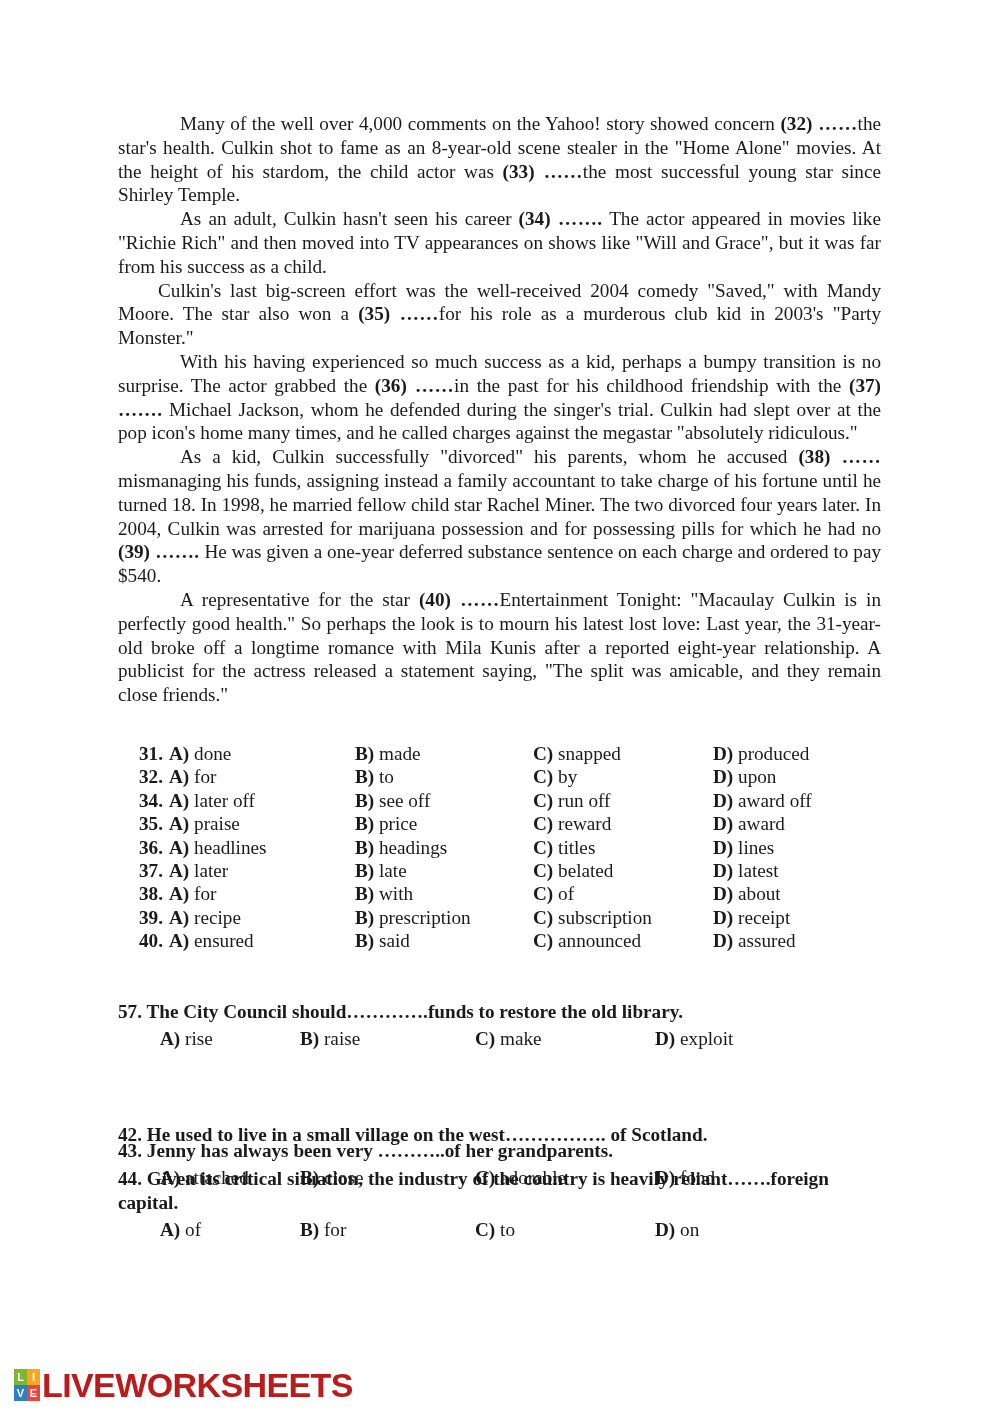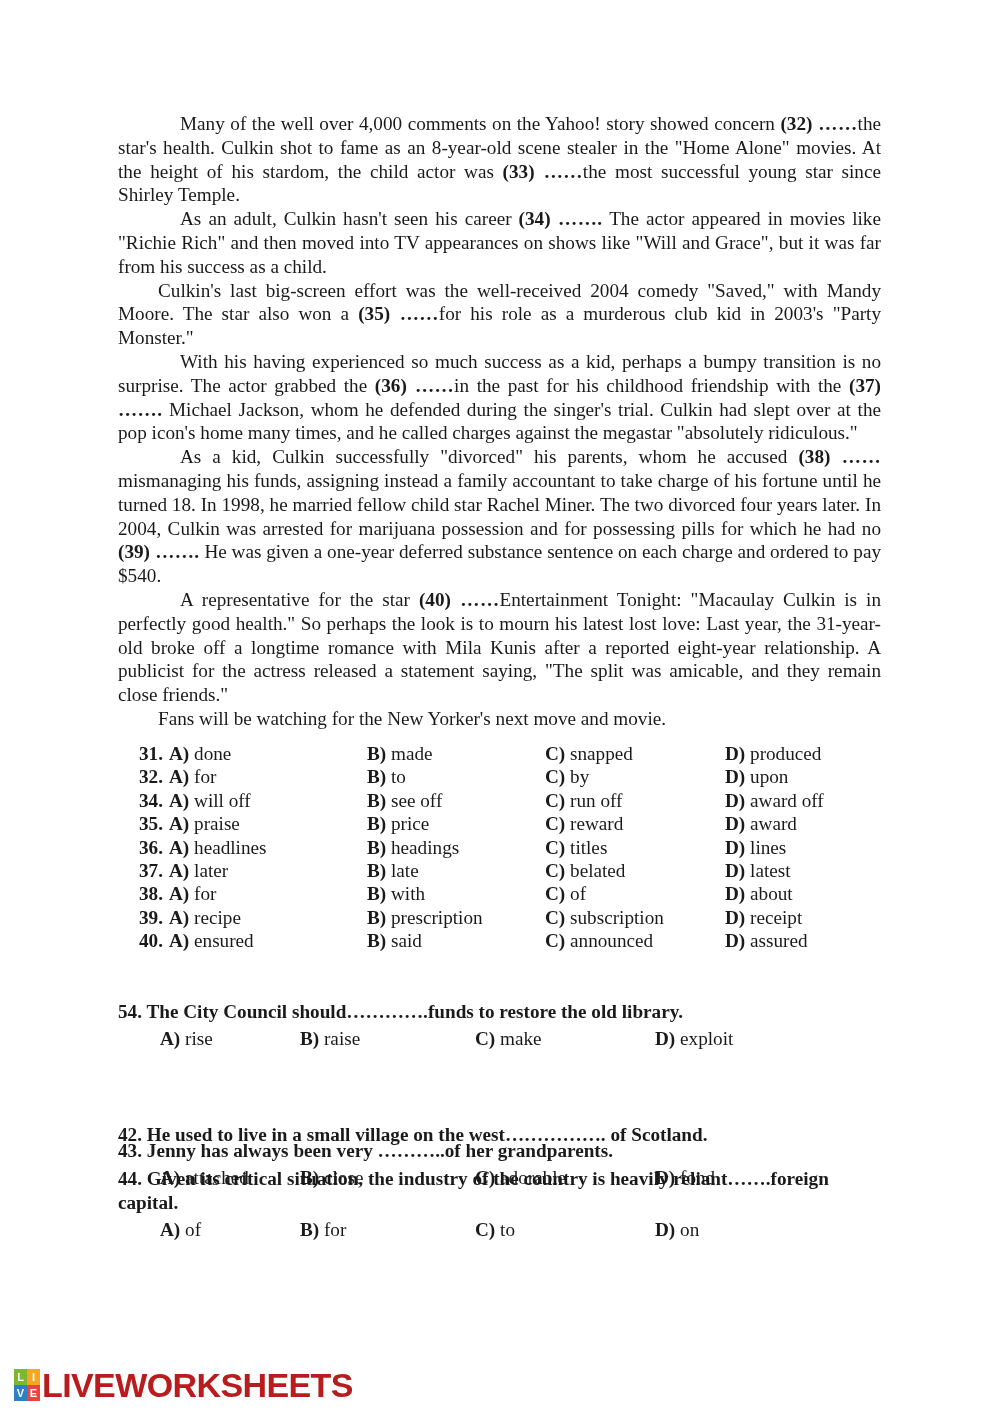--- a/index.html
+++ b/index.html
@@ -61,21 +61,21 @@
     width: 30px;
     font-weight: bold;
     text-align: left;
     flex: 0 0 30px;
   }
   .g-opt {
     flex: 0 0 auto;
     white-space: nowrap;
   }
   .g-a { width: 186px; }
-  .g-b { width: 178px; margin-left: 12px; }
+  .g-b { width: 178px; }
   .g-c { width: 180px; }
   .g-d { width: 170px; }
   .g-let { font-weight: bold; }
 
   
   .qblock {
     position: absolute;
     left: 118px;
     width: 770px;
   }
@@ -149,21 +149,20 @@
 
 <div class="page">
 
   <div class="passage">
     <p class="para">Many of the well over 4,000 comments on the Yahoo! story showed concern <b>(32)</b><b class="dots"> ……</b>the star's health. Culkin shot to fame as an 8-year-old scene stealer in the "Home Alone" movies. At the height of his stardom, the child actor was <b>(33)</b><b class="dots"> ……</b>the most successful young star since Shirley Temple.</p>
     <p class="para">As an adult, Culkin hasn't seen his career <b>(34)</b><b class="dots"> …….</b> The actor appeared in movies like "Richie Rich" and then moved into TV appearances on shows like "Will and Grace", but it was far from his success as a child.</p>
     <p class="para tight-indent">Culkin's last big-screen effort was the well-received 2004 comedy "Saved," with Mandy Moore. The star also won a <b>(35)</b><b class="dots"> ……</b>for his role as a murderous club kid in 2003's "Party Monster."</p>
     <p class="para">With his having experienced so much success as a kid, perhaps a bumpy transition is no surprise. The actor grabbed the <b>(36)</b><b class="dots"> ……</b>in the past for his childhood friendship with the <b>(37)</b><b class="dots"> …….</b> Michael Jackson, whom he defended during the singer's trial. Culkin had slept over at the pop icon's home many times, and he called charges against the megastar "absolutely ridiculous."</p>
     <p class="para">As a kid, Culkin successfully "divorced" his parents, whom he accused <b>(38)</b><b class="dots"> ……</b> mismanaging his funds, assigning instead a family accountant to take charge of his fortune until he turned 18. In 1998, he married fellow child star Rachel Miner. The two divorced four years later. In 2004, Culkin was arrested for marijuana possession and for possessing pills for which he had no <b>(39)</b><b class="dots"> …….</b> He was given a one-year deferred substance sentence on each charge and ordered to pay $540.</p>
     <p class="para">A representative for the star <b>(40)</b><b class="dots"> ……</b>Entertainment Tonight: "Macaulay Culkin is in perfectly good health." So perhaps the look is to mourn his latest lost love: Last year, the 31-year-old broke off a longtime romance with Mila Kunis after a reported eight-year relationship. A publicist for the actress released a statement saying, "The split was amicable, and they remain close friends."</p>
-    <p class="para ragged tight-indent">Fans will be watching for the New Yorker's next move and movie.</p>
   </div>
 
   <div class="grid">
 
     <div class="grid-row">
       <span class="g-num">31.</span>
       <span class="g-opt g-a"><span class="g-let">A)</span> <span>done</span></span>
       <span class="g-opt g-b"><span class="g-let">B)</span> <span>made</span></span>
       <span class="g-opt g-c"><span class="g-let">C)</span> <span>snapped</span></span>
       <span class="g-opt g-d"><span class="g-let">D)</span> <span>produced</span></span>
@@ -173,21 +172,21 @@
       <span class="g-num">32.</span>
       <span class="g-opt g-a"><span class="g-let">A)</span> <span>for</span></span>
       <span class="g-opt g-b"><span class="g-let">B)</span> <span>to</span></span>
       <span class="g-opt g-c"><span class="g-let">C)</span> <span>by</span></span>
       <span class="g-opt g-d"><span class="g-let">D)</span> <span>upon</span></span>
     </div>
 
 
     <div class="grid-row">
       <span class="g-num">34.</span>
-      <span class="g-opt g-a"><span class="g-let">A)</span> <span>will off</span></span>
+      <span class="g-opt g-a"><span class="g-let">A)</span> <span>later off</span></span>
       <span class="g-opt g-b"><span class="g-let">B)</span> <span>see off</span></span>
       <span class="g-opt g-c"><span class="g-let">C)</span> <span>run off</span></span>
       <span class="g-opt g-d"><span class="g-let">D)</span> <span>award off</span></span>
     </div>
 
     <div class="grid-row">
       <span class="g-num">35.</span>
       <span class="g-opt g-a"><span class="g-let">A)</span> <span>praise</span></span>
       <span class="g-opt g-b"><span class="g-let">B)</span> <span>price</span></span>
       <span class="g-opt g-c"><span class="g-let">C)</span> <span>reward</span></span>
@@ -231,21 +230,21 @@
       <span class="g-opt g-a"><span class="g-let">A)</span> <span>ensured</span></span>
       <span class="g-opt g-b"><span class="g-let">B)</span> <span>said</span></span>
       <span class="g-opt g-c"><span class="g-let">C)</span> <span>announced</span></span>
       <span class="g-opt g-d"><span class="g-let">D)</span> <span>assured</span></span>
     </div>
 
   </div>
 
   <div class="qblock" style="top:1000px;">
     <p class="q-stem">
-      <span class="qn">54.</span>
+      <span class="qn">57.</span>
       <span>The City Council should………….funds to restore the old library.</span>
     </p>
     <div class="q-opts">
       <span class="o o-a"><span class="let">A)</span> <span>rise</span></span>
       <span class="o o-b"><span class="let">B)</span> <span>raise</span></span>
       <span class="o o-c"><span class="let">C)</span> <span>make</span></span>
       <span class="o o-d"><span class="let">D)</span> <span>exploit</span></span>
     </div>
   </div>
 

